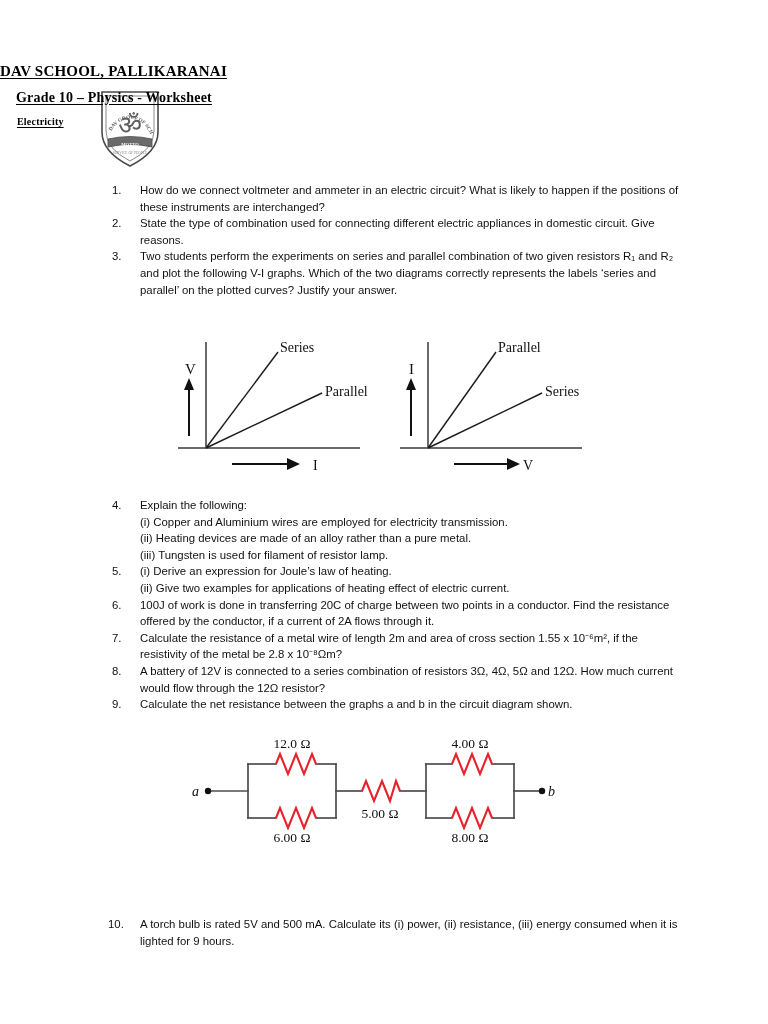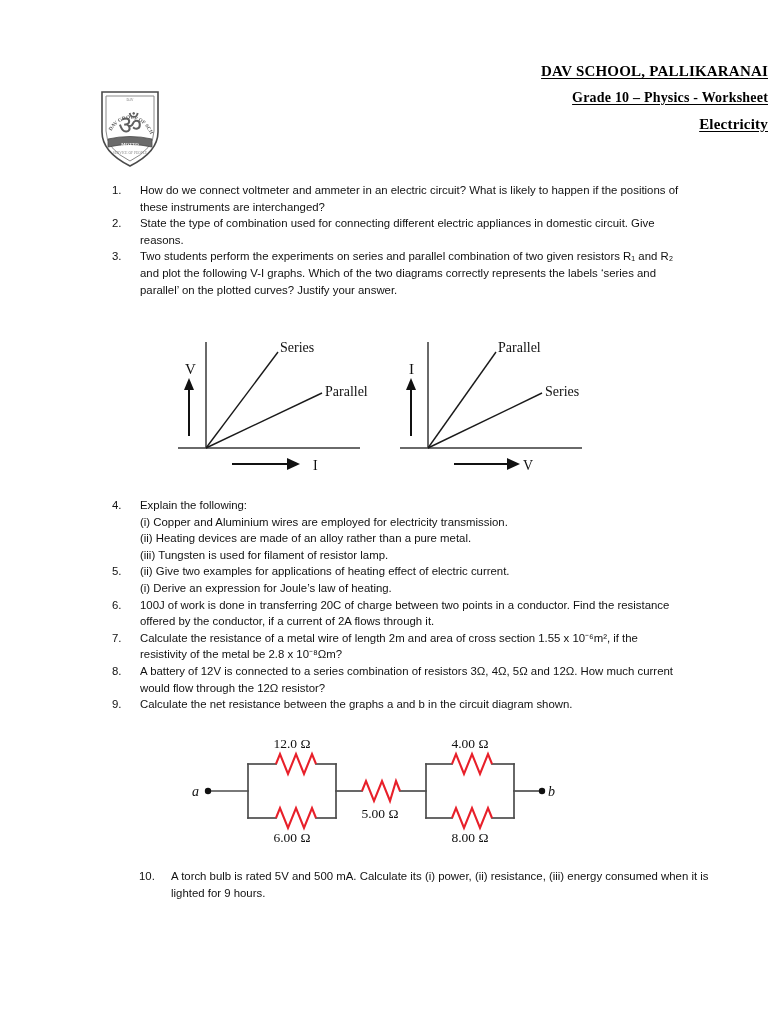--- a/index.html
+++ b/index.html
@@ -23,35 +23,35 @@
     height: 1024px;
     background: #ffffff;
   }
 
   
   .header-block {
     position: absolute;
     left: 0;
     top: 64px;
     width: 768px;
-    text-align: right;
+    text-align: left;
   }
   .head-line {
     font-family: "Liberation Serif", serif;
     font-weight: bold;
     color: #000;
     line-height: 1.0;
   }
   .head-line span {
     text-decoration: underline;
     text-underline-offset: 2px;
   }
   .head-1 { font-size: 15px; margin-bottom: 12px; letter-spacing: .2px; }
   .head-2 { font-size: 14px; margin-bottom: 12px; letter-spacing: .2px; padding-left: 16px; }
-  .head-3 { font-size: 15px; letter-spacing: .2px; }
+  .head-3 { font-size: 10px; letter-spacing: .2px; padding-left: 17px; }
 
   
   .logo {
     position: absolute;
     left: 96px;
     top: 86px;
     width: 68px;
     height: 84px;
   }
 
@@ -188,22 +188,22 @@
         <span class="sub-line">Explain the following:</span>
         <span class="sub-line">(i) Copper and Aluminium wires are employed for electricity transmission.</span>
         <span class="sub-line">(ii) Heating devices are made of an alloy rather than a pure metal.</span>
         <span class="sub-line">(iii) Tungsten is used for filament of resistor lamp.</span>
       </div>
     </div>
 
     <div class="qrow">
       <div class="qnum">5.</div>
       <div class="qbody">
+        <span class="sub-line">(i) Derive an expression for Joule’s law of heating.</span>
         <span class="sub-line">(ii) Give two examples for applications of heating effect of electric current.</span>
-        <span class="sub-line">(i) Derive an expression for Joule’s law of heating.</span>
       </div>
     </div>
 
     <div class="qrow">
       <div class="qnum">6.</div>
       <div class="qbody">100J of work is done in transferring 20C of charge between two points in a conductor. Find the resistance offered by the conductor, if a current of 2A flows through it.</div>
     </div>
 
     <div class="qrow">
       <div class="qnum">7.</div>
@@ -263,20 +263,20 @@
       <text x="362" y="66" font-family="'Liberation Serif', serif" font-size="14" font-style="italic" fill="#111">b</text>
 
       <text x="106" y="18" font-family="'Liberation Serif', serif" font-size="13.5" fill="#111" text-anchor="middle">12.0 Ω</text>
       <text x="106" y="112" font-family="'Liberation Serif', serif" font-size="13.5" fill="#111" text-anchor="middle">6.00 Ω</text>
       <text x="194" y="88" font-family="'Liberation Serif', serif" font-size="13.5" fill="#111" text-anchor="middle">5.00 Ω</text>
       <text x="284" y="18" font-family="'Liberation Serif', serif" font-size="13.5" fill="#111" text-anchor="middle">4.00 Ω</text>
       <text x="284" y="112" font-family="'Liberation Serif', serif" font-size="13.5" fill="#111" text-anchor="middle">8.00 Ω</text>
     </svg>
   </div>
 
-  <div class="qlist" style="top:868px;margin-left:31px;">
+  <div class="qlist" style="top:916px;">
     <div class="qrow">
       <div class="qnum" style="padding-left:0;">10.</div>
       <div class="qbody">A torch bulb is rated 5V and 500 mA. Calculate its (i) power, (ii) resistance, (iii) energy consumed when it is lighted for 9 hours.</div>
     </div>
   </div>
 
 </div>
 
 </body></html>

